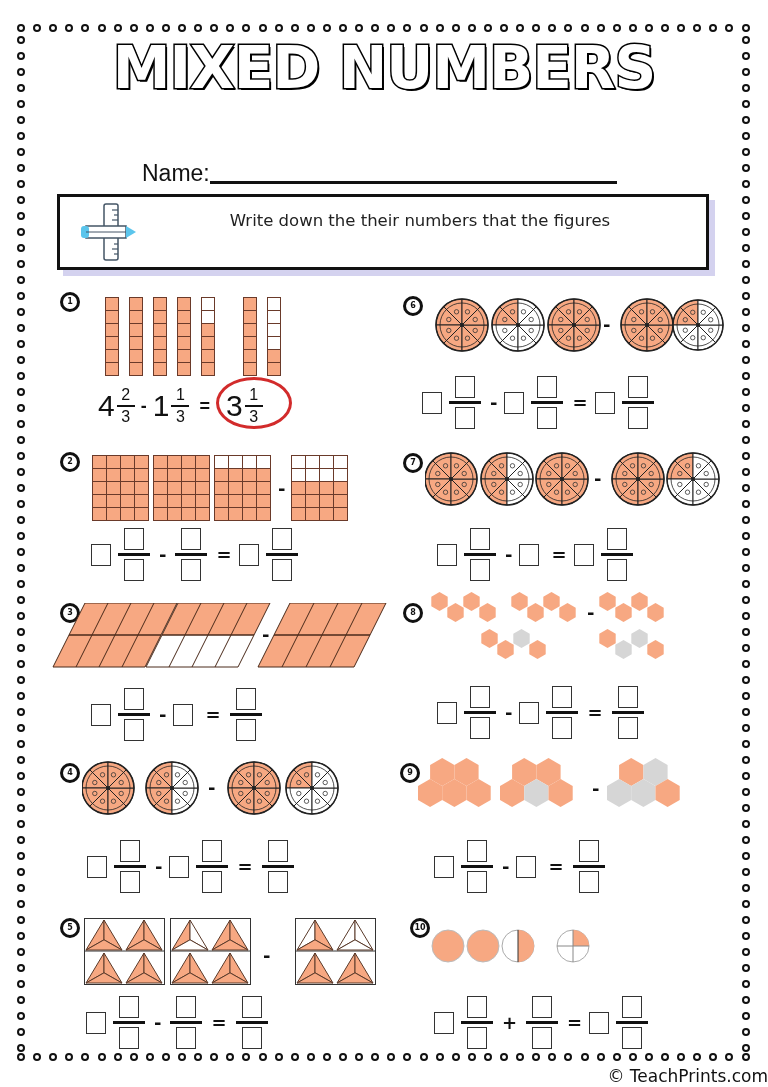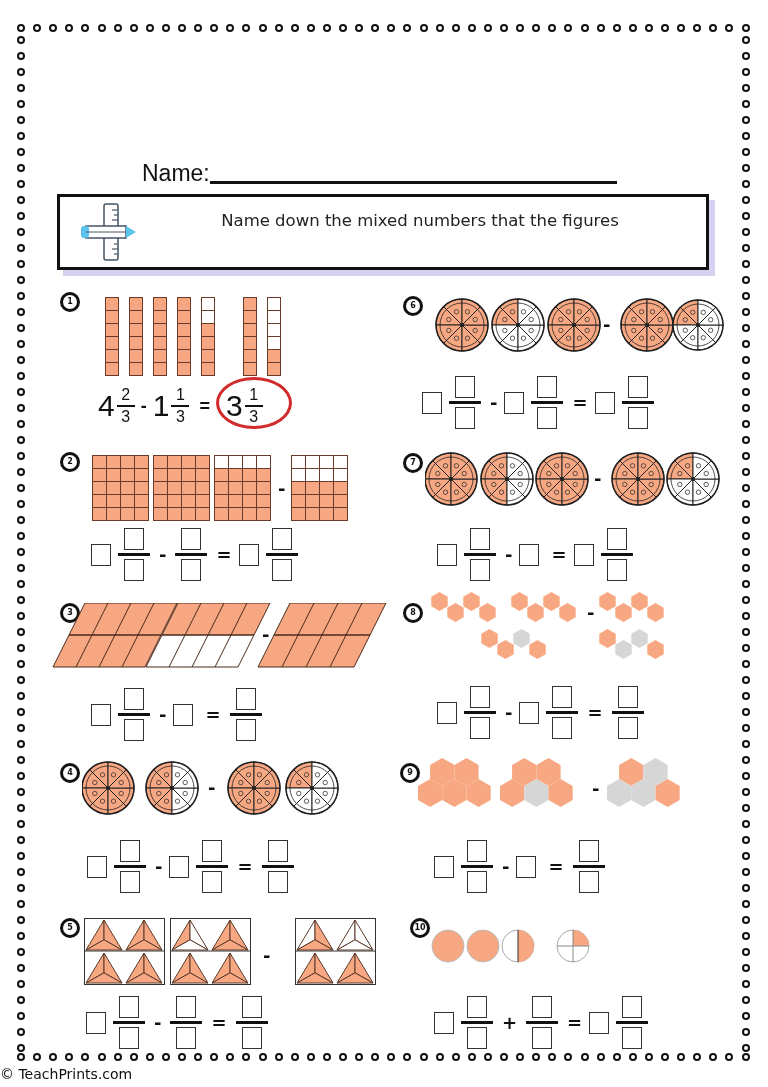--- a/index.html
+++ b/index.html
@@ -17,21 +17,21 @@
   .box{width:18px;height:20px;border:1.5px solid #333;background:#fff;}
   .whole{margin-right:5px;}
   .frac{display:flex;flex-direction:column;align-items:center;margin:0 2px;}
   .frac .bar{width:32px;height:3px;background:#111;margin:3px 0;}
   .op{font-weight:bold;font-size:18px;margin:0 7px;}
   .minus-fig{position:absolute;font-weight:bold;font-size:18px;}
   #ans1{position:absolute;left:98px;top:387px;display:flex;align-items:center;font-family:"Liberation Sans",sans-serif;}
   .bigw{font-size:30px;}
   .sf{display:flex;flex-direction:column;align-items:center;font-size:16px;line-height:16px;margin-left:2px;}
   .sf .b{width:18px;height:2px;background:#111;margin:2px 0;}
-  #footer{position:absolute;left:0;top:1066px;width:768px;text-align:left;font-size:14px;font-family:"DejaVu Sans",sans-serif;}
+  #footer{position:absolute;left:0;top:1066px;width:768px;text-align:right;font-size:17px;font-family:"DejaVu Sans",sans-serif;}
 </style>
 </head>
 <body>
 
 <div id="border">
     <div class="dot" style="left:17px;top:24px"></div>
     <div class="dot" style="left:17px;top:1053px"></div>
     <div class="dot" style="left:33.1px;top:24px"></div>
     <div class="dot" style="left:33.1px;top:1053px"></div>
     <div class="dot" style="left:49.2px;top:24px"></div>
@@ -246,20 +246,21 @@
     <div class="dot" style="left:742px;top:996px"></div>
     <div class="dot" style="left:17px;top:1012px"></div>
     <div class="dot" style="left:742px;top:1012px"></div>
     <div class="dot" style="left:17px;top:1028px"></div>
     <div class="dot" style="left:742px;top:1028px"></div>
     <div class="dot" style="left:17px;top:1044px"></div>
     <div class="dot" style="left:742px;top:1044px"></div>
   </div>
 
 <div id="title">
+  <span class="tline">MIXED NUMBERS</span>
 </div>
 
 <div id="name-row">Name:</div>
 <div id="name-line"></div>
 
 <div id="instr">
   <svg id="ruler" width="70" height="60" viewBox="0 0 70 60">
     <rect x="26" y="2" width="14" height="56" rx="2" fill="#fff" stroke="#456" stroke-width="1.5"></rect>
     <g stroke="#456" stroke-width="1.2">
         <line x1="34" y1="8" x2="40" y2="8"></line>
@@ -268,21 +269,21 @@
         <line x1="36" y1="42" x2="40" y2="42"></line>
         <line x1="34" y1="47" x2="40" y2="47"></line>
         <line x1="36" y1="52" x2="40" y2="52"></line>
       </g>
     <rect x="8" y="24" width="40" height="12" fill="#fff" stroke="#456" stroke-width="1.5"></rect>
     <rect x="3" y="24" width="8" height="12" rx="3" fill="#5BC5EC"></rect>
     <polygon points="48,24 58,30 48,36" fill="#5BC5EC"></polygon>
     <line x1="8" y1="30" x2="48" y2="30" stroke="#456" stroke-width="1"></line>
   </svg>
   <div id="instr-text">
-    <div>Name down the mixed numbers that the figures</div>
+    <div>Write down the their numbers that the figures</div>
   </div>
 </div>
 
 <div id="problems">
     <div class="badge" style="left:60px;top:292px">1</div>
     <svg style="position:absolute;left:105px;top:297px" width="120" height="80">
       <rect x="0.5" y="0.5" width="13" height="13" fill="#F7A882" stroke="#6a3a2a"></rect>
       <rect x="0.5" y="13.5" width="13" height="13" fill="#F7A882" stroke="#6a3a2a"></rect>
       <rect x="0.5" y="26.5" width="13" height="13" fill="#F7A882" stroke="#6a3a2a"></rect>
       <rect x="0.5" y="39.5" width="13" height="13" fill="#F7A882" stroke="#6a3a2a"></rect>

